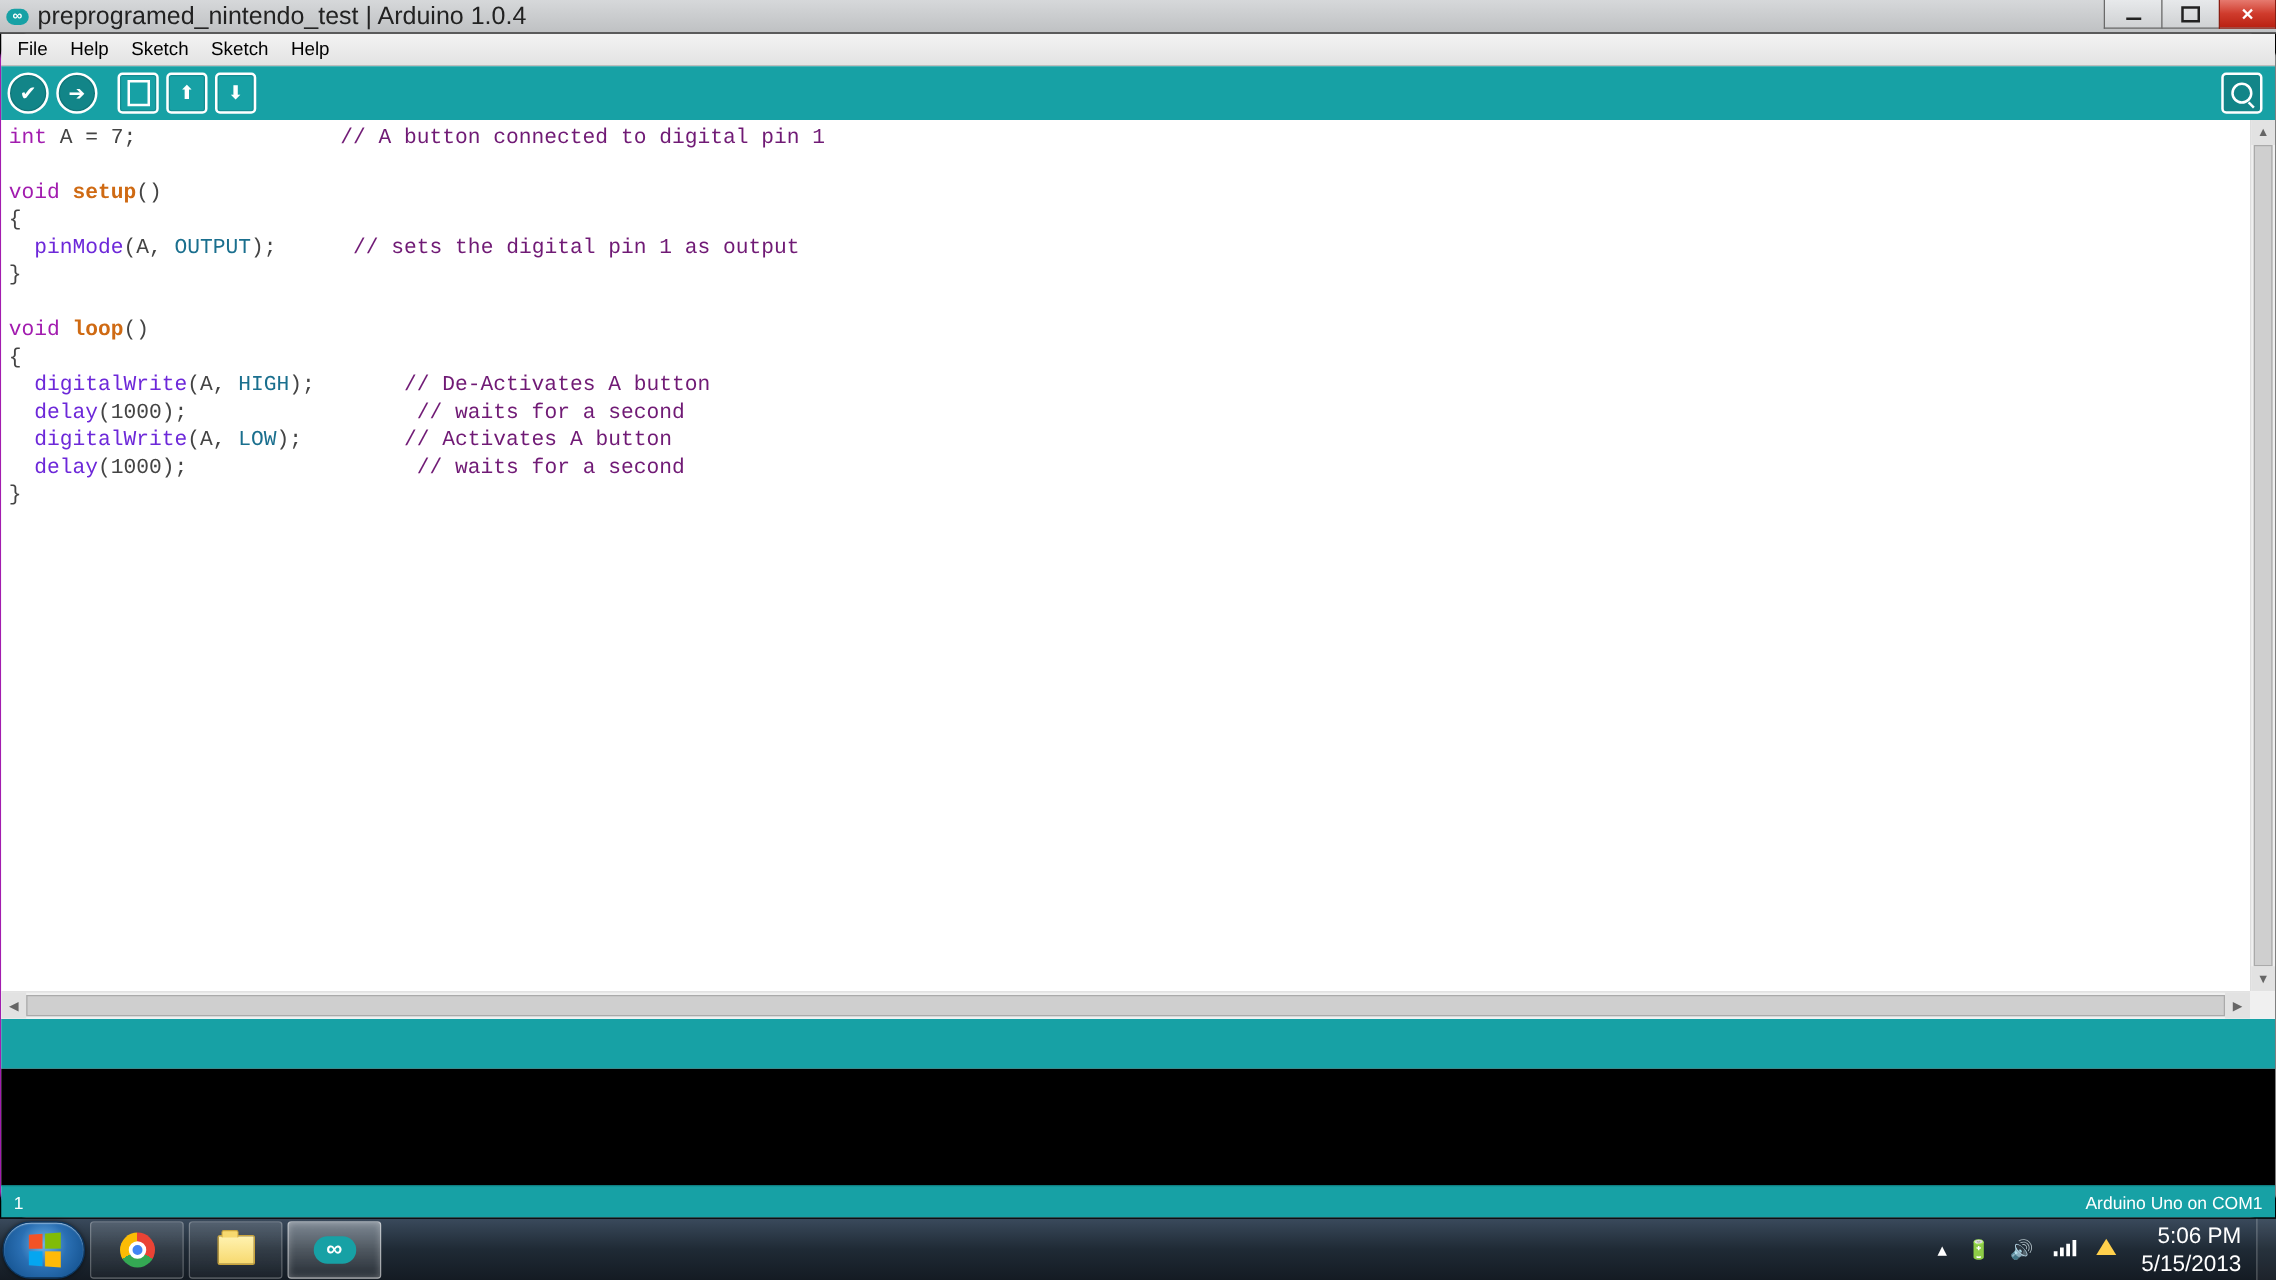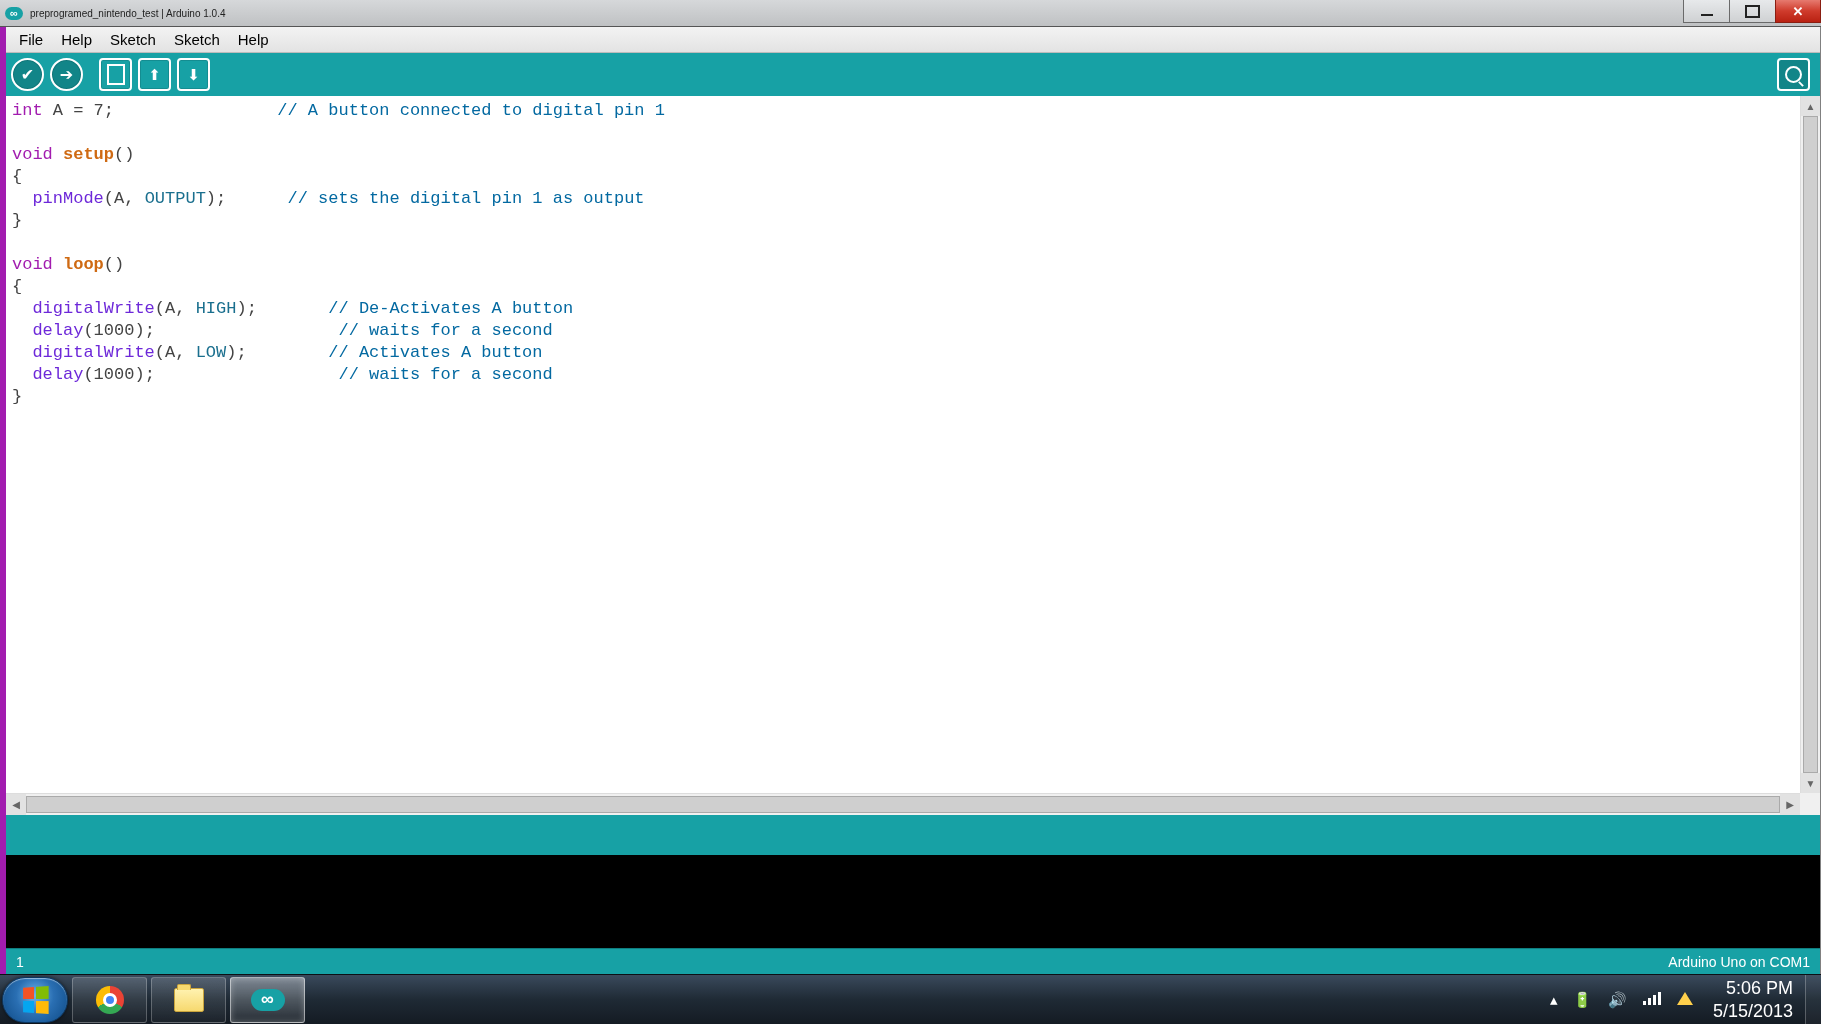--- a/index.html
+++ b/index.html
@@ -12,21 +12,21 @@
     display: flex;
     align-items: center;
     border-bottom: 1px solid #555;
     position: relative;
   }
   .win-titlebar .app-icon {
     width: 20px; height: 20px; margin-left: 4px;
     display:flex; align-items:center; justify-content:center;
   }
   .win-titlebar .title {
-    margin-left: 6px; font-size: 10px; color: #222;
+    margin-left: 6px; font-size: 20px; color: #222;
   }
   .win-controls {
     position:absolute; right:0; top:0; height:23px;
     display:flex;
   }
   .win-btn {
     width: 46px; height: 23px;
     border: 1px solid #6a6a6a;
     border-top:none;
     background: linear-gradient(to bottom,#e7e9eb,#cfd1d3);
@@ -41,22 +41,23 @@
     background: linear-gradient(to bottom,#e67a6f 0%, #cf3b2c 50%, #b92112 100%);
     color:#fff; border-color:#8a1e12;
   }
   .win-btn.close::after { content:"✕"; font-size:13px; font-weight:bold; color:#fff;}
 
   
   .arduino-window {
     height: calc(1024px - 27px - 50px); 
     display:flex; flex-direction:column;
     background:#fff;
-    border-left:6px solid #a21caf;
+    border-left:1px solid #a21caf;
     border-right:1px solid #808080;
+    border-radius:21px;
   }
 
   .menu-bar {
     height: 26px;
     background: linear-gradient(to bottom,#f3f3f3,#e3e3e3);
     border-bottom:1px solid #bcbcbc;
     display:flex; align-items:center;
     padding-left:4px;
     font-size:15px;
   }
@@ -142,21 +143,21 @@
     font-size: 17px;
     line-height: 22px;
     padding: 4px 6px;
     white-space: pre;
     color:#555;
   }
   .kw { color:#a21caf; }
   .fn { color:#cf6a13; font-weight:bold; }
   .builtin { color:#6d28d9; }
   .const { color:#1a6f8e; }
-  .cmt { color:#0369a1; }
+  .cmt { color:#701a75; }
   .plain { color:#444;}
 
   .vscroll {
     position:absolute; top:0; right:0; bottom:22px; width:20px;
     background:#f0f0f0; border-left:1px solid #ddd;
   }
   .vscroll .arrow { height:20px; background:#e2e2e2; display:flex;align-items:center;justify-content:center; font-size:10px; color:#666;}
   .vscroll .track { position:absolute; top:20px; bottom:20px; left:0; right:0;}
   .vscroll .thumb { position:absolute; top:0; left:2px; right:2px; height:100%; background:#cfcfcf; border:1px solid #aaa;}
   .hscroll {

